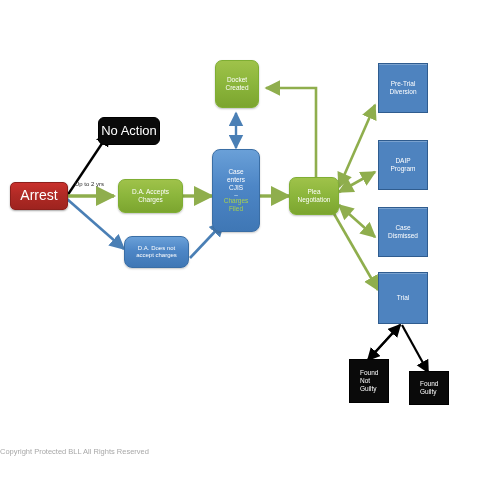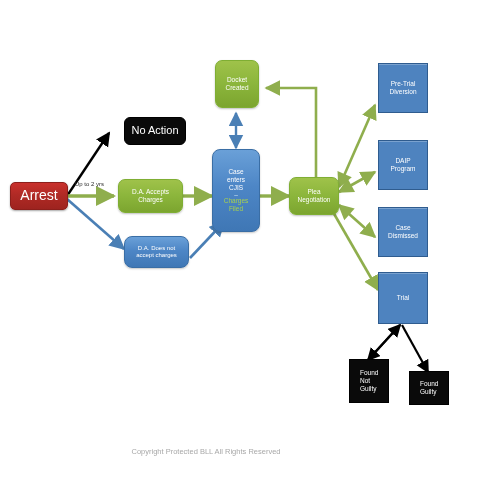--- a/index.html
+++ b/index.html
@@ -68,21 +68,21 @@
   .dash{display:block;color:#cfe3f5;line-height:.9;}
 
   .edge-label{
     position:absolute;
     color:#2b2b2b;
     white-space:nowrap;
     z-index:4;
   }
 
   .footer{
-    position:absolute;left:0;width:412px;text-align:center;
+    position:absolute;left:0;width:412px;
     color:#a8a8a8;
   }
 </style>
 </head>
 <body>
 
 <div id="canvas">
 
   <svg id="wires" viewBox="0 0 480 480">
     <defs>
@@ -161,21 +161,21 @@
 
     <g>
       <line x1="402" y1="325" x2="428" y2="372" stroke="#000000" stroke-width="2.2" marker-end="url(#ahBlack)"></line>
     </g>
   </svg>
 
   <div class="node n-red" style="left:10px;top:182px;width:58px;height:28px;font-size:14px;">
     <span>Arrest</span>
   </div>
 
-  <div class="node n-black rounded-blk" style="left:124px;top:117px;width:62px;height:28px;font-size:11px;">
+  <div class="node n-black rounded-blk" style="left:98px;top:117px;width:62px;height:28px;font-size:13px;">
     <span>No Action</span>
   </div>
 
   <div class="node n-green" style="left:118px;top:179px;width:65px;height:34px;font-size:6.5px;">
     <span>
       <span>D.A. Accepts</span>
       <span>Charges</span>
     </span>
   </div>
 

